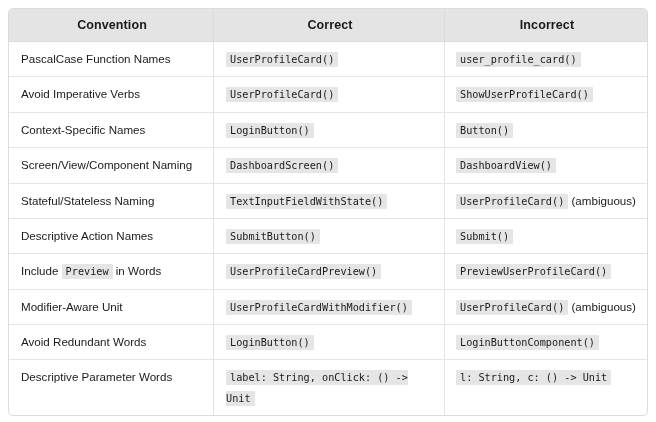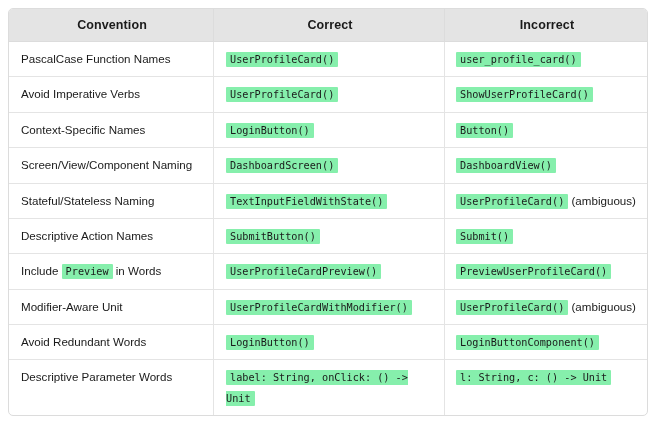--- a/index.html
+++ b/index.html
@@ -66,21 +66,21 @@
   tbody td:last-child { border-right: none; }
   tbody tr:last-child td { border-bottom: none; }
 
   tbody td.cell-convention { padding-left: 12px; }
   tbody td.cell-correct    { padding-left: 12px; }
   tbody td.cell-incorrect  { padding-left: 11px; margin-top: 47px; }
 
   code.cd {
     font-family: "DejaVu Sans Mono", "Liberation Mono", monospace;
     font-size: 10.2px;
-    background: #86efac;
+    background: #e5e5e5;
     color: #1a1a1a;
     border-radius: 1px;
     padding: 2px 4px;
     white-space: normal;
     word-break: break-word;
     line-height: 1.9;
   }
 
   .note {
     font-size: 11.6px;

